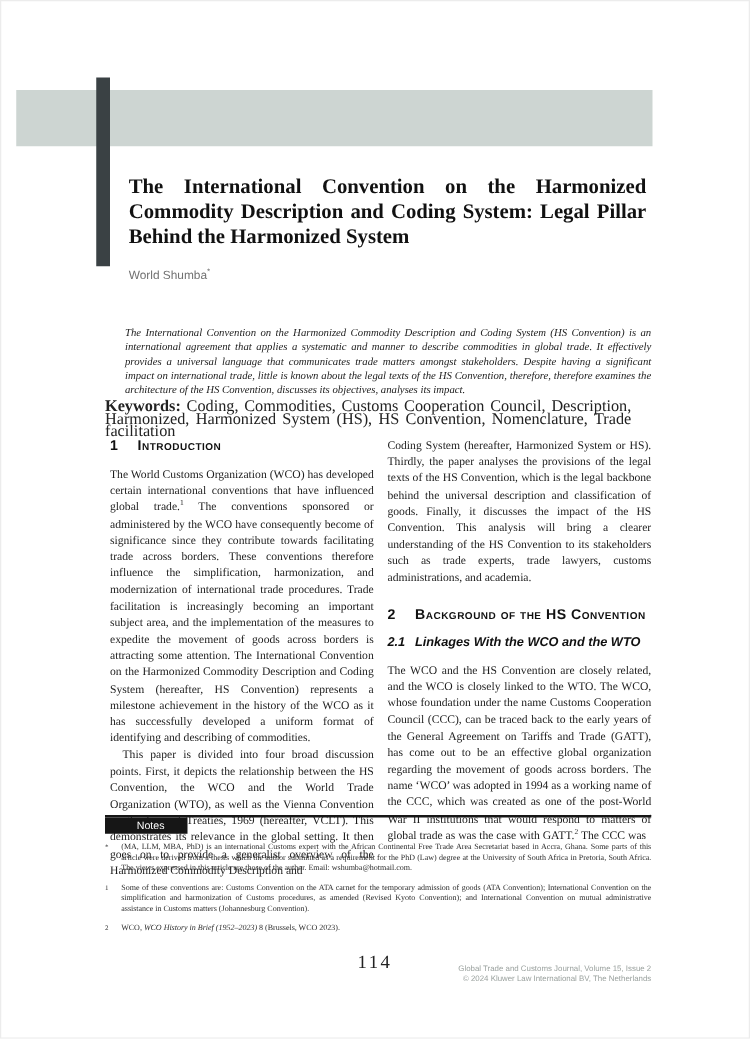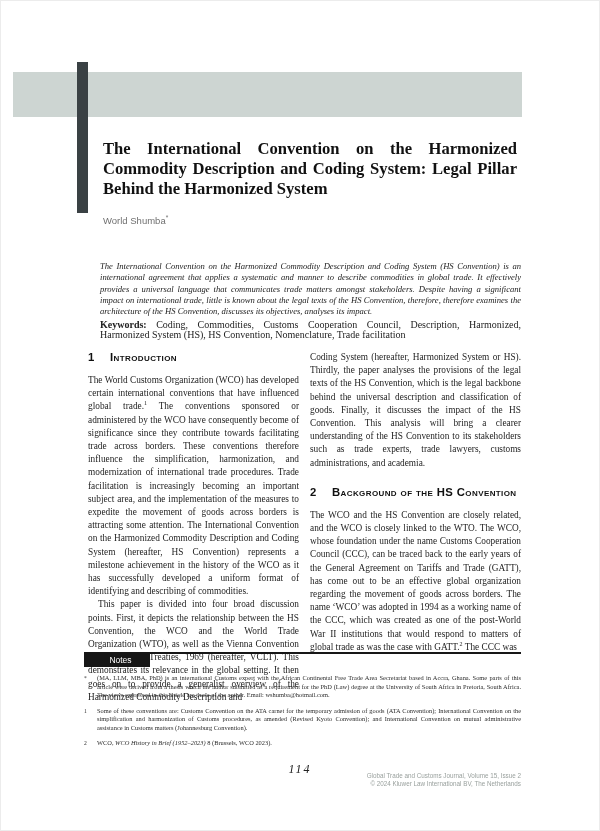--- a/index.html
+++ b/index.html
@@ -25,22 +25,22 @@
     position:absolute;left:103px;top:214px;
     font-family:"Liberation Sans",sans-serif;font-size:9.5px;color:#707070;
   }
   .author sup{font-size:6.5px;}
   
   .abstract{
     position:absolute;left:100px;top:261px;width:421px;margin:0;
     font-style:italic;font-size:8.6px;line-height:11.3px;text-align:justify;color:#222;
   }
   .keywords{
-    position:absolute;left:100px;top:320px;width:421px;margin:0;
-    font-size:10px;line-height:10px;text-align:justify;color:#222;
+    position:absolute;left:84px;top:320px;width:421px;margin:0;
+    font-size:13px;line-height:10px;text-align:justify;color:#222;
   }
   .keywords b{font-weight:bold;}
   
   .columns{position:absolute;left:88px;top:351px;width:433px;display:flex;gap:11px;}
   .col{width:211px;}
   .body{font-size:9.3px;line-height:13.2px;text-align:justify;margin:0;color:#1d1d1d;}
   .body sup{font-size:6px;line-height:0;}
   .indent{text-indent:10px;}
   .h2{
     font-family:"Liberation Sans",sans-serif;font-weight:bold;font-size:11.3px;
@@ -62,21 +62,21 @@
     font-family:"Liberation Sans",sans-serif;font-size:8.5px;line-height:13px;padding-left:7px;text-align:center;
   }
   .fns{margin-top:20px;}
   .fn{display:flex;font-size:6.4px;line-height:8.5px;color:#2c2c2c;margin-bottom:7px;}
   .fn-marker{width:13px;flex:none;font-size:5.6px;}
   .fn-text{flex:1;text-align:justify;}
   .fn-text i{font-style:italic;}
   
   .folio{
     position:absolute;left:0;right:0;top:762px;text-align:center;
-    font-style:italic;font-size:12px;letter-spacing:2px;color:#222;
+    font-size:15px;letter-spacing:2px;color:#222;
   }
   .journal{
     position:absolute;right:79px;top:772px;text-align:right;
     font-family:"Liberation Sans",sans-serif;font-size:6.3px;line-height:8.4px;color:#9aa19e;
   }
 </style>
 </head>
 <body>
 
 <div class="page">
@@ -102,20 +102,24 @@
       <p class="body"><span>The World Customs Organization (WCO) has developed certain international conventions that have influenced global trade.</span><sup>1</sup><span> The conventions sponsored or administered by the WCO have consequently become of significance since they contribute towards facilitating trade across borders. These conventions therefore influence the simplification, harmonization, and modernization of international trade procedures. Trade facilitation is increasingly becoming an important subject area, and the implementation of the measures to expedite the movement of goods across borders is attracting some attention. The International Convention on the Harmonized Commodity Description and Coding System (hereafter, HS Convention) represents a milestone achievement in the history of the WCO as it has successfully developed a uniform format of identifying and describing of commodities.</span></p>
       <p class="body indent">This paper is divided into four broad discussion points. First, it depicts the relationship between the HS Convention, the WCO and the World Trade Organization (WTO), as well as the Vienna Convention on the Law of Treaties, 1969 (hereafter, VCLT). This demonstrates its relevance in the global setting. It then goes on to provide a generalist overview of the Harmonized Commodity Description and</p>
     </div>
 
     <div class="col">
       <p class="body">Coding System (hereafter, Harmonized System or HS). Thirdly, the paper analyses the provisions of the legal texts of the HS Convention, which is the legal backbone behind the universal description and classification of goods. Finally, it discusses the impact of the HS Convention. This analysis will bring a clearer understanding of the HS Convention to its stakeholders such as trade experts, trade lawyers, customs administrations, and academia.</p>
       <div class="h2 mt">
         <span class="hnum">2</span>
         <span class="sc">Background of the HS Convention</span>
       </div>
+      <div class="h3">
+        <span class="hnum">2.1</span>
+        <span>Linkages With the WCO and the WTO</span>
+      </div>
       <p class="body"><span>The WCO and the HS Convention are closely related, and the WCO is closely linked to the WTO. The WCO, whose foundation under the name Customs Cooperation Council (CCC), can be traced back to the early years of the General Agreement on Tariffs and Trade (GATT), has come out to be an effective global organization regarding the movement of goods across borders. The name ‘WCO’ was adopted in 1994 as a working name of the CCC, which was created as one of the post-World War II institutions that would respond to matters of global trade as was the case with GATT.</span><sup>2</sup><span> The CCC was</span></p>
     </div>
 
   </div>
 
   <div class="notes">
     <div class="notes-rule">
       <span class="notes-tab">Notes</span>
     </div>
     <div class="fns">

